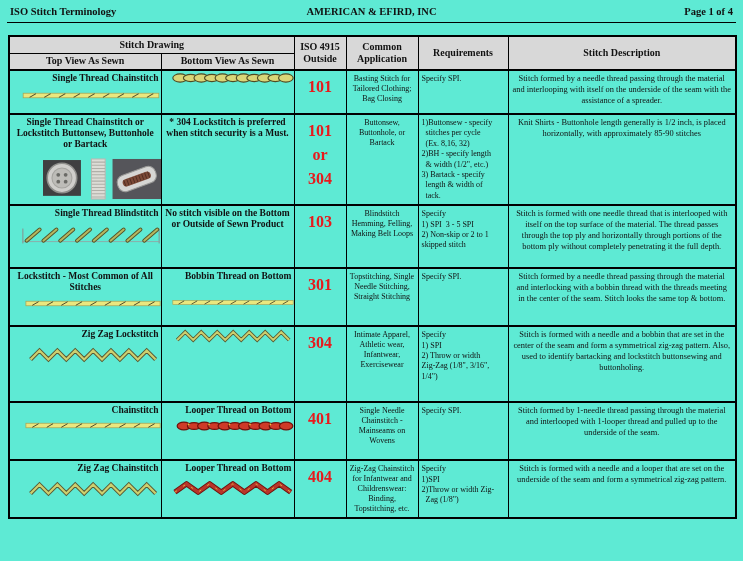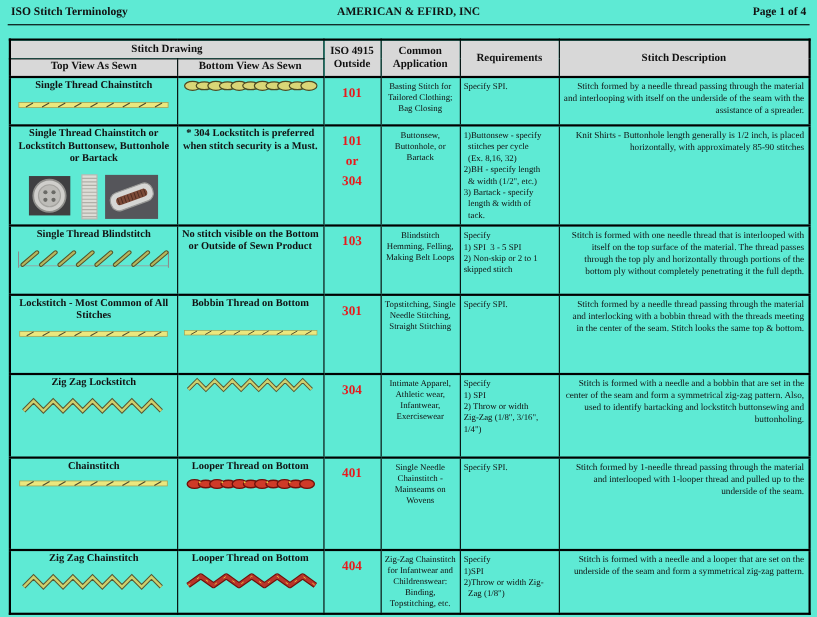--- a/index.html
+++ b/index.html
@@ -14,29 +14,29 @@
   .rule{border-top:1.6px solid #000;margin:2px 7px 0 7px;}
   
   table.iso{border-collapse:collapse;table-layout:fixed;margin:12px 0 0 8px;
     width:727px;border:2px solid #000;padding-left:16px;}
   th,td{border:1px solid #000;vertical-align:top;padding:0;overflow:hidden;}
   thead th{background:#d8d8d8;font-size:10px;font-weight:bold;text-align:center;
     vertical-align:middle;line-height:1.2;}
   tbody tr td{border-top:2px solid #000;}
   thead tr.h2 th{border-bottom:2px solid #000;margin-left:17px;}
   .lbl{font-weight:bold;font-size:9.5px;text-align:center;line-height:1.18;padding:2px 2px 0 2px;}
-  .dc{display:flex;flex-direction:column;align-items:center;justify-content:flex-start;height:100%;box-sizing:border-box;}
+  .dc{display:flex;flex-direction:column;align-items:flex-end;justify-content:flex-start;height:100%;box-sizing:border-box;}
   .dc.center{justify-content:center;}
   .dc svg{margin-top:6px;}
   .dc.center svg{margin-top:0;}
-  .iso-num{color:#e8191c;font-weight:bold;font-size:12px;text-align:center;
+  .iso-num{color:#e8191c;font-weight:bold;font-size:16px;text-align:center;
     white-space:pre-line;padding-top:4px;line-height:1.5;}
   .app{font-size:8px;text-align:center;padding:3px 2px;line-height:1.25;}
   .req{font-size:8px;text-align:left;padding:3px 3px;line-height:1.3;white-space:pre-wrap;}
-  .desc{font-size:8.4px;text-align:right;padding:3px 4px;line-height:1.3;}
+  .desc{font-size:8.4px;text-align:center;padding:3px 4px;line-height:1.3;}
   .pgfoot{font-size:9.5px;margin:9px 0 0 13px;}
 </style>
 </head>
 <body>
 
 <svg width="0" height="0" style="position:absolute" aria-hidden="true">
   <defs>
     <symbol id="sym-dash-yellow" viewBox="0 0 150 12">
       <rect x="1" y="3.5" width="148" height="5" fill="#ebe77e" stroke="#a9a352" stroke-width="0.8"></rect>
       <path d="M8 8 L15 4 M24 8 L31 4 M40 8 L47 4 M56 8 L63 4 M72 8 L79 4 M88 8 L95 4 M104 8 L111 4 M120 8 L127 4 M136 8 L143 4" stroke="#4c4c2e" stroke-width="1.1" fill="none"></path>
@@ -219,21 +219,21 @@
           </td>
         <td class="iso-num">103</td>
         <td class="app">Blindstitch Hemming, Felling, Making Belt Loops</td>
         <td class="req">Specify
 1) SPI  3 - 5 SPI
 2) Non-skip or 2 to 1
 skipped stitch</td>
         <td class="desc">Stitch is formed with one needle thread that is interlooped with itself on the top surface of the material. The thread passes through the top ply and horizontally through portions of the bottom ply without completely penetrating it the full depth.</td>
       </tr>
 
-      <tr style="height:72px">
+      <tr style="height:58px">
         <td>
             <div class="dc">
           <div class="lbl">Lockstitch - Most Common of All Stitches</div>
           <svg width="136" height="11" style="margin-top:4px">
                 <use href="#sym-dash-yellow"></use>
               </svg>
         </div>
           </td>
         <td>
             <div class="dc">
@@ -268,21 +268,21 @@
         <td class="iso-num">304</td>
         <td class="app">Intimate Apparel, Athletic wear, Infantwear, Exercisewear</td>
         <td class="req">Specify
 1) SPI
 2) Throw or width
 Zig-Zag (1/8", 3/16",
 1/4")</td>
         <td class="desc">Stitch is formed with a needle and a bobbin that are set in the center of the seam and form a symmetrical zig-zag pattern. Also, used to identify bartacking and lockstitch buttonsewing and buttonholing.</td>
       </tr>
 
-      <tr style="height:84px">
+      <tr style="height:58px">
         <td>
             <div class="dc">
           <div class="lbl">Chainstitch</div>
           <svg width="136" height="11" style="margin-top:4px">
                 <use href="#sym-dash-yellow"></use>
               </svg>
         </div>
           </td>
         <td>
             <div class="dc">

